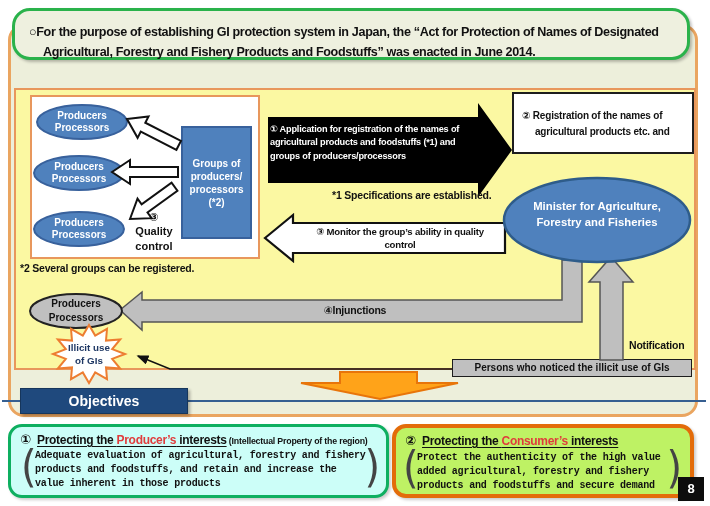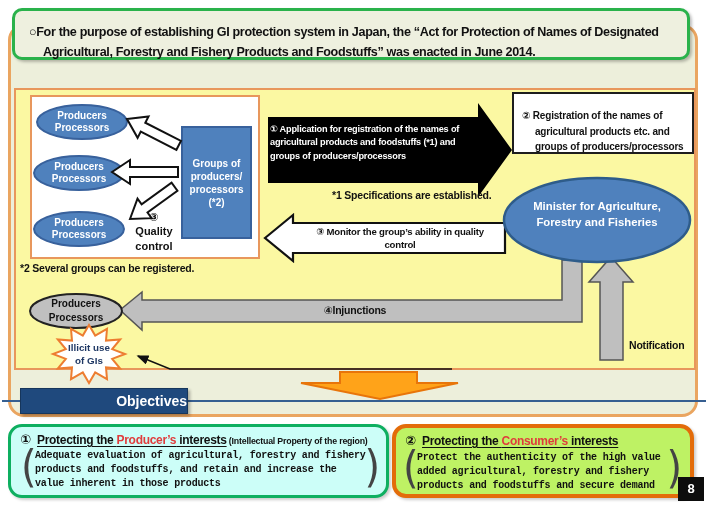--- a/index.html
+++ b/index.html
@@ -6,21 +6,21 @@
   html,body { width:710px; height:506px; background:#ffffff; overflow:hidden;
     font-family:"Liberation Sans","DejaVu Sans",sans-serif; }
   .slide { position:relative; width:710px; height:506px; background:#ffffff; }
   .abs { position:absolute; }
   .pre { white-space:pre-line; }
   .ctr { text-align:center; }
 
   .outer-frame { left:8px; top:24px; width:690px; height:393px;
     background:#EDEFDB; border:3px solid #EAA560; border-radius:16px; }
   .title-box { left:12px; top:8px; width:678px; height:52px;
-    background:#EEF0DF; border:3px solid #2AB24B; border-radius:10px;
+    background:#EEF0DF; border:3px solid #2AB24B; border-radius:18px;
     box-shadow:2px 2px 3px rgba(0,0,0,0.25); }
   .title-text { padding:11px 10px 0 28px; text-indent:-14px;
     font-size:12.6px; font-weight:bold; letter-spacing:-0.35px; line-height:1.62; color:#111; }
 
   .diagram-box { left:14px; top:88px; width:682px; height:282px;
     background:#FBF8A2; border:2px solid #E8975C; }
   .white-group-box { left:30px; top:95px; width:230px; height:164px;
     background:#ffffff; border:2px solid #E8975C; }
   .blue-ellipse { width:92px; height:36px; border-radius:50%;
     background:#4F81BD; border:2px solid #38619C;
@@ -47,21 +47,21 @@
     font-size:9.6px; font-weight:bold; letter-spacing:-0.2px; line-height:1.4; color:#111; }
   .minister-text { left:510px; top:199px; width:174px;
     color:#fff; font-size:11.3px; font-weight:bold; line-height:1.4; }
   .illicit-text { left:58px; top:341px; width:62px;
     color:#1F3864; font-size:9.8px; font-weight:bold; line-height:1.35; }
 
   .blue-line { left:2px; top:400px; width:704px; height:0;
     border-top:2.5px solid #365F91; }
   .objectives-banner { left:20px; top:388px; width:168px; height:26px;
     background:#1F497D; border:1px solid #16365C; box-shadow:2px 2px 3px rgba(0,0,0,0.3);
-    color:#fff; font-size:14px; font-weight:bold; text-align:right; line-height:24px; }
+    color:#fff; font-size:14px; font-weight:bold; text-align:center; line-height:24px; }
 
   .obj-box { height:74px; border-radius:14px; box-shadow:2px 2px 3px rgba(0,0,0,0.2); }
   .obj-box-producer { left:8px; top:424px; width:381px;
     background:#CCFEF8; border:3px solid #0EAF60; }
   .obj-box-consumer { left:392px; top:424px; width:302px;
     background:#bef264; border:4px solid #E36C0A; }
   .obj-head { position:absolute; left:9px; top:5px; white-space:nowrap;
     font-size:13px; font-weight:bold; color:#111; }
   .obj-head .num { font-size:13px; margin-right:6px; }
   .obj-head .u { text-decoration:underline; text-underline-offset:2px;
@@ -100,23 +100,23 @@
   <div class="abs blue-ellipse pre" style="left:33px; top:211px;">Producers
 Processors</div>
   <div class="abs groups-rect pre">Groups of
 producers/
 processors
 (*2)</div>
 
   <div class="abs reg-box">
     <div>② Registration of the names of</div>
     <div class="reg-indent">agricultural products etc. and</div>
-    <div class="reg-indent">groups of producers/processors</div>
   </div>
 
+  <div class="abs persons-box">Persons who noticed the illicit use of GIs</div>
 
   <div class="abs blue-line"></div>
 
   <svg class="overlay" viewBox="0 0 710 506">
     <defs>
       <marker id="ah" markerWidth="9" markerHeight="8" refX="6.5" refY="3" orient="auto">
         <path d="M0,0 L7.5,3 L0,6 z" fill="#111"></path>
       </marker>
     </defs>
 

